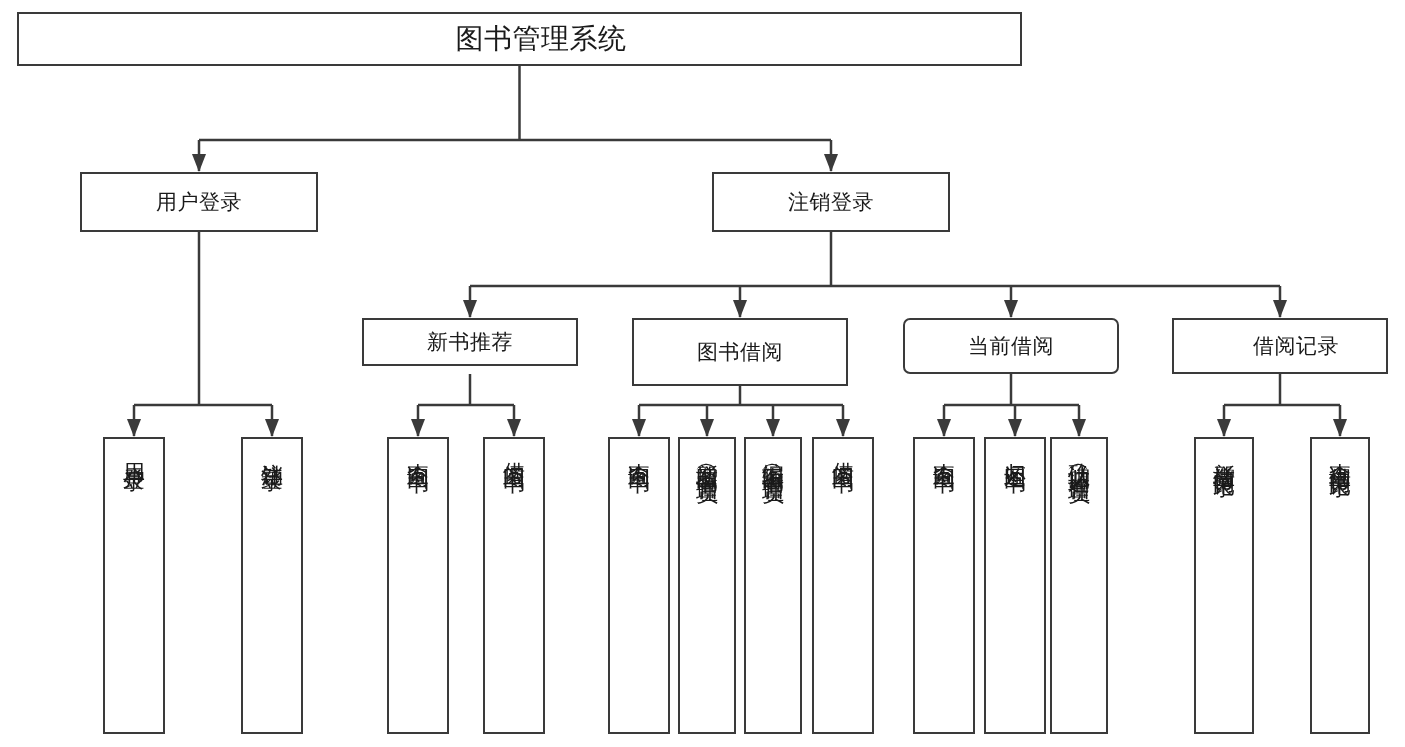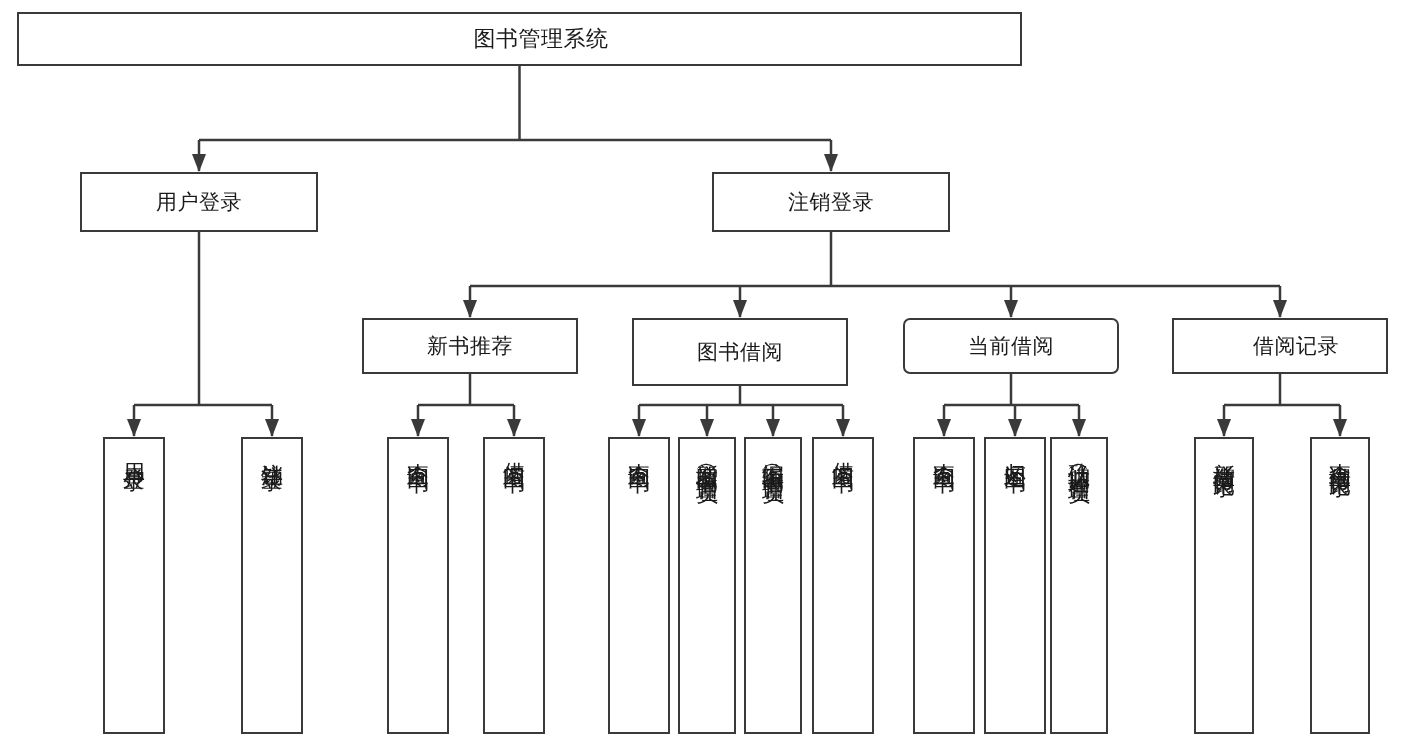--- a/index.html
+++ b/index.html
@@ -44,21 +44,21 @@
   }
   .node.vertical .node-label {
     writing-mode: vertical-rl;
     text-orientation: upright;
     font-size: 22px;
     letter-spacing: 3px;
     line-height: 1.0;
     max-height: 100%;
     margin: 0 auto;
   }
-  .node.root .node-label { font-size: 22px; margin-left: 43px; }
+  .node.root .node-label { font-size: 28px; margin-left: 43px; }
 
   svg.links {
     position: absolute;
     left: 0;
     top: 0;
     width: 1405px;
     height: 747px;
     pointer-events: none;
   }
   svg.links path, svg.links line {
@@ -141,21 +141,21 @@
   <div id="node-layer">
       <div class="node horizontal root" style="left: 17px; top: 12px; width: 1005px; height: 54px;">
         <span class="node-label">图书管理系统</span>
       </div>
       <div class="node horizontal" style="left: 80px; top: 172px; width: 238px; height: 60px;">
         <span class="node-label">用户登录</span>
       </div>
       <div class="node horizontal" style="left: 712px; top: 172px; width: 238px; height: 60px;">
         <span class="node-label">注销登录</span>
       </div>
-      <div class="node horizontal" style="left: 362px; top: 318px; width: 216px; height: 56px;">
+      <div class="node horizontal" style="left: 362px; top: 318px; width: 216px; height: 48px;">
         <span class="node-label">新书推荐</span>
       </div>
       <div class="node horizontal" style="left: 632px; top: 318px; width: 216px; height: 68px;">
         <span class="node-label">图书借阅</span>
       </div>
       <div class="node horizontal" style="left: 903px; top: 318px; width: 216px; height: 56px; border-radius: 7px;">
         <span class="node-label">当前借阅</span>
       </div>
       <div class="node horizontal" style="left: 1172px; top: 318px; width: 216px; height: 56px; padding-left: 32px;">
         <span class="node-label">借阅记录</span>

